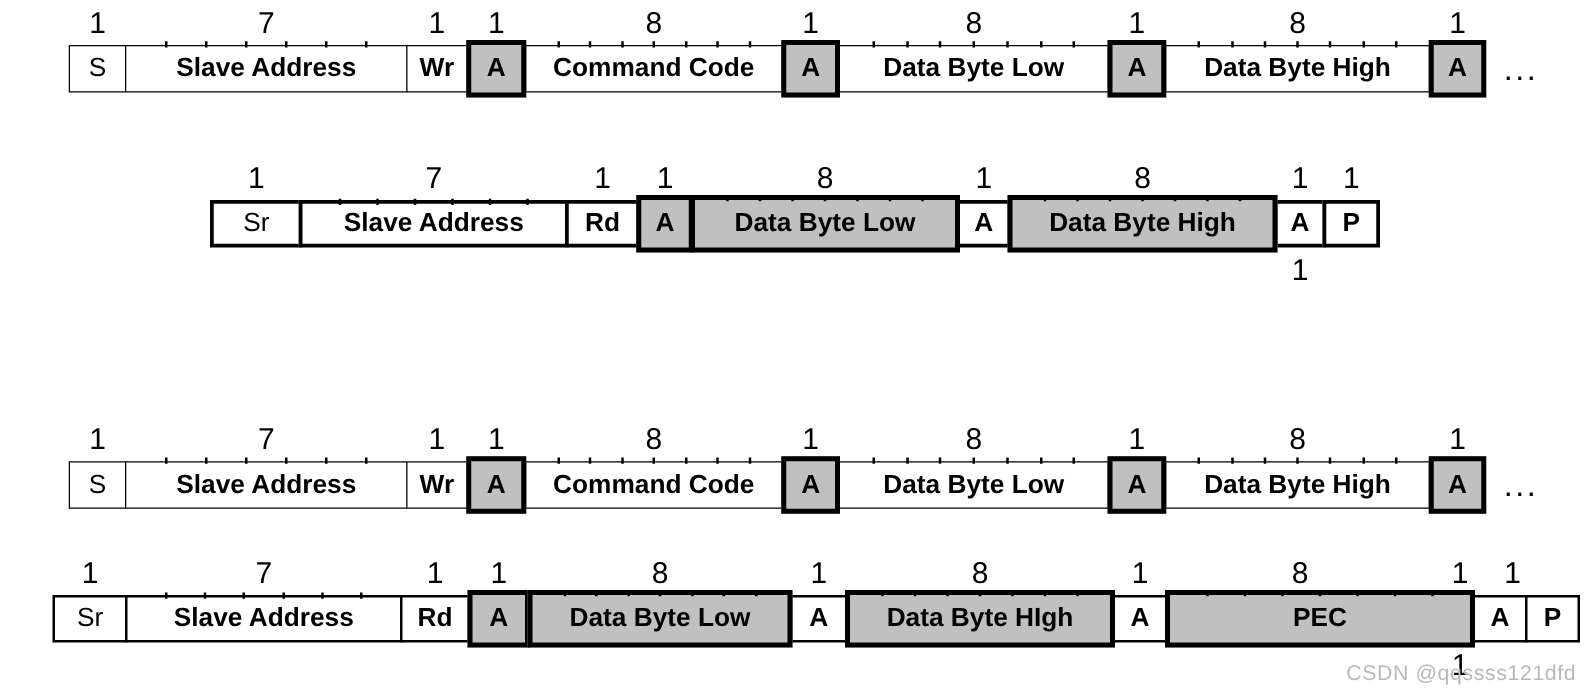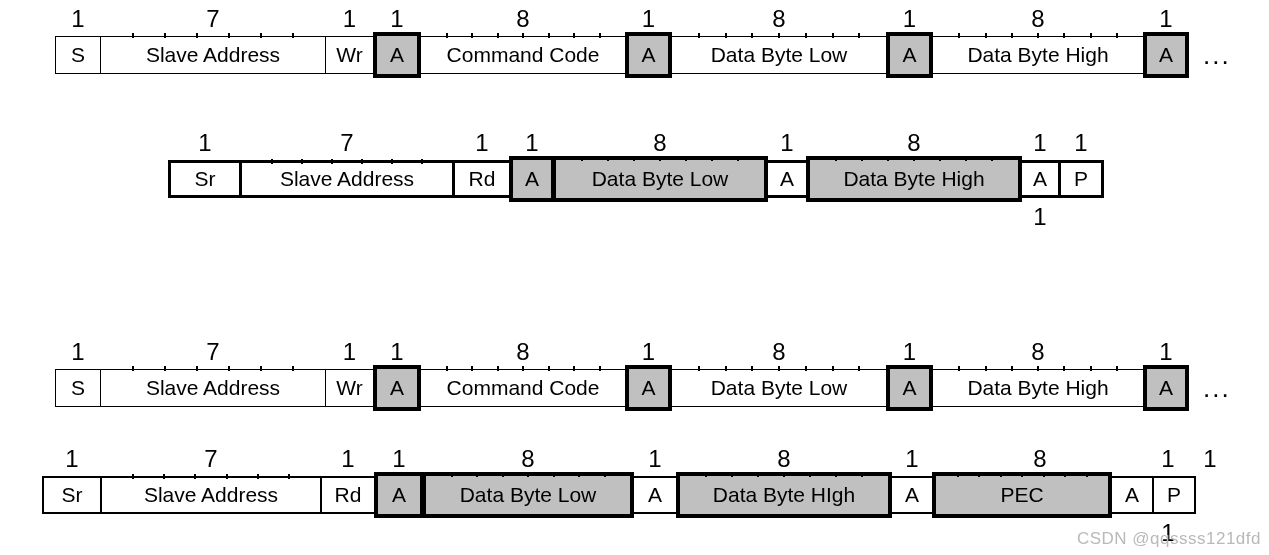--- a/index.html
+++ b/index.html
@@ -13,21 +13,21 @@
     position:absolute;top:0;transform:translateX(-50%);
     font-size:24px;line-height:30px;color:#000;white-space:nowrap;
   }
   .cells{display:flex;height:38px;position:relative;align-items:flex-start;}
   .cell{
     box-sizing:border-box;flex:none;height:38px;position:relative;
     background:#ffffff;border:1px solid #000;
     display:flex;align-items:center;justify-content:center;
     font-size:21px;white-space:nowrap;
   }
-  .cell + .cell{margin-left:-1px;}
+  .cell + .cell{margin-left:-1px;font-weight:bold;}
   .bw2 .cell{border-width:2px;}
   .bw2 .cell + .cell{margin-left:-2px;}
   .bw3 .cell{border-width:3px;}
   .bw3 .cell + .cell{margin-left:-3px;}
   .cell.gray{background:#c0c0c0;}
   .cell.thick, .bw2 .cell.thick, .bw3 .cell.thick{
     border-width:4px;height:46px;margin-top:-4px;z-index:2;
   }
   .tick{
     position:absolute;top:-4px;width:2px;height:5px;background:#000;
@@ -315,21 +315,21 @@
           <div class="tick" style="left: 25%;"></div>
           <div class="tick" style="left: 37.5%;"></div>
           <div class="tick" style="left: 50%;"></div>
           <div class="tick" style="left: 62.5%;"></div>
           <div class="tick" style="left: 75%;"></div>
           <div class="tick" style="left: 87.5%;"></div>
         </div>
         <div class="cell" style="width: 44px; background: rgb(255, 255, 255);">
           <div>A</div>
         </div>
-        <div class="cell gray thick" style="width: 180px; background: rgb(192, 192, 192);">
+        <div class="cell gray thick" style="width: 248px; background: rgb(192, 192, 192);">
           <div>PEC</div>
           <div class="tick" style="left: 12.5%;"></div>
           <div class="tick" style="left: 25%;"></div>
           <div class="tick" style="left: 37.5%;"></div>
           <div class="tick" style="left: 50%;"></div>
           <div class="tick" style="left: 62.5%;"></div>
           <div class="tick" style="left: 75%;"></div>
           <div class="tick" style="left: 87.5%;"></div>
         </div>
         <div class="cell" style="width: 44px; background: rgb(255, 255, 255);">

